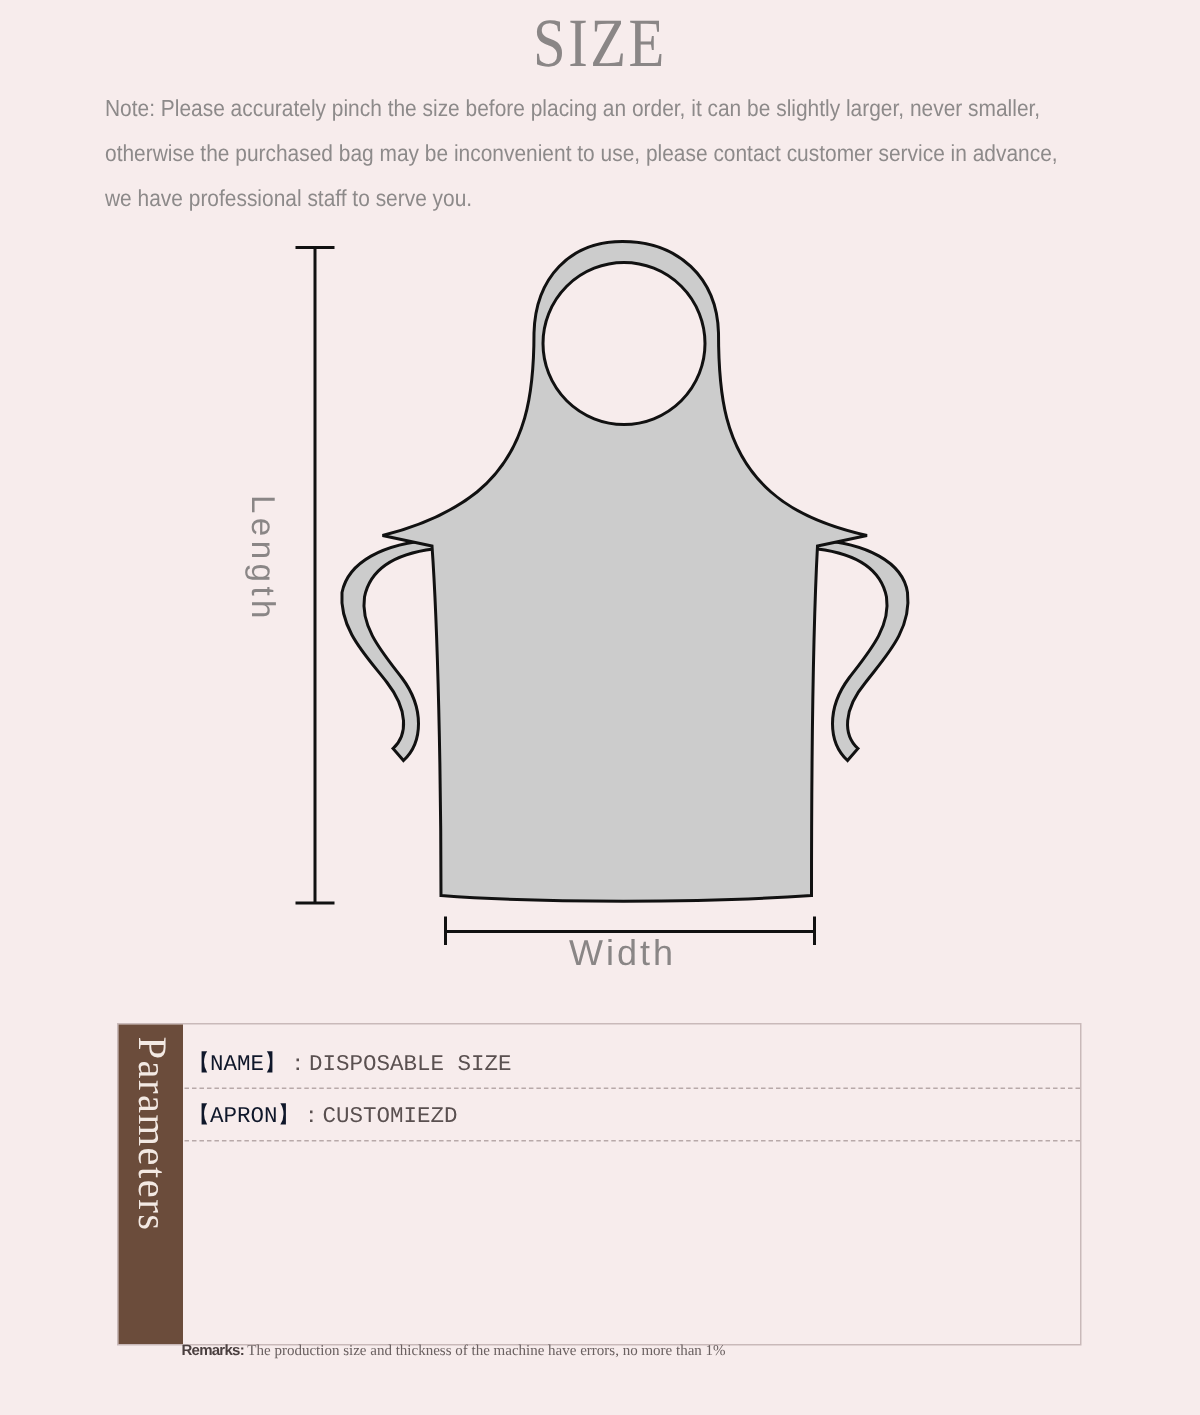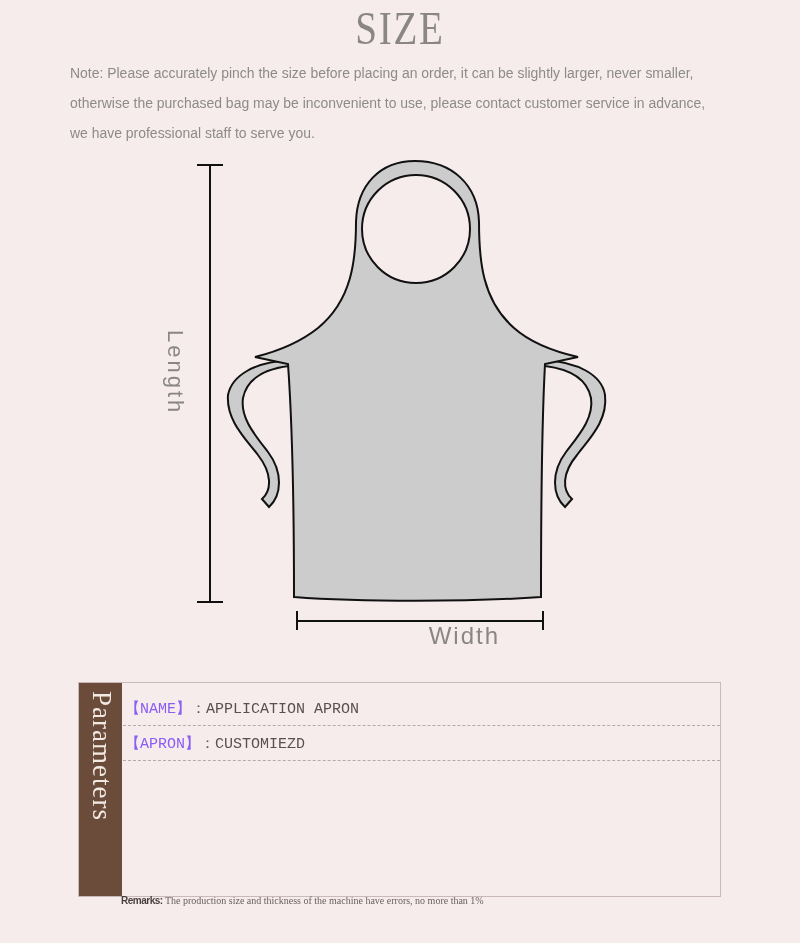--- a/index.html
+++ b/index.html
@@ -2,27 +2,27 @@
 <html><head>
 <meta charset="utf-8">
 <style>
   html,body{margin:0;padding:0;}
   body{width:800px;height:943px;background:#f7ecec;position:relative;overflow:hidden;font-family:"Liberation Sans",sans-serif;}
   .title{position:absolute;left:0;width:800px;top:2px;text-align:center;font-family:"Liberation Serif",serif;font-size:46px;color:#8a8686;letter-spacing:2px;transform:scaleX(0.85);}
   .note{position:absolute;left:70px;top:58px;width:700px;color:#8d8a8a;font-size:15.5px;line-height:30px;transform-origin:left top;transform:scaleX(0.9);white-space:nowrap;}
   .note div{height:30px;}
   .diagram{position:absolute;left:0;top:150px;}
   .len-label{position:absolute;left:153px;top:345px;width:50px;height:20px;color:#8a8686;font-size:22px;letter-spacing:3px;transform:rotate(90deg);transform-origin:center;text-align:center;white-space:nowrap;}
-  .width-label{position:absolute;left:330px;width:170px;top:622px;text-align:right;color:#8a8686;font-size:24px;letter-spacing:2px;}
+  .width-label{position:absolute;left:330px;width:170px;top:622px;text-align:center;color:#8a8686;font-size:24px;letter-spacing:2px;}
   .params{position:absolute;left:78px;top:682px;width:643px;height:215px;border:1px solid #c9b9b9;box-sizing:border-box;}
   .params-side{position:absolute;left:0;top:0;width:43px;height:100%;background:#6b4c3b;}
   .params-side span{position:absolute;left:50%;top:8px;transform-origin:left top;transform:rotate(90deg) translate(0,-50%);color:#f3e9e3;font-family:"Liberation Serif",serif;font-size:27px;white-space:nowrap;letter-spacing:1px;}
   .rows{position:absolute;left:44px;top:8px;right:0;}
   .row{height:34px;line-height:38px;border-bottom:1px dashed #b8a9a9;font-family:"Liberation Mono",monospace;font-size:15px;color:#5a5050;padding-left:2px;white-space:nowrap;}
-  .row .k{color:#8b5cf6;}
+  .row .k{color:#0f172a;}
   .remarks{position:absolute;left:42px;top:196px;font-family:"Liberation Serif",serif;font-size:10px;color:#6a6060;white-space:nowrap;margin-top:16px;}
   .remarks b{font-family:"Liberation Sans",sans-serif;font-weight:bold;color:#4a3f3f;letter-spacing:-0.5px;}
 </style>
 </head>
 <body>
 
 <div class="title">SIZE</div>
 
 <div class="note">
   <div>Note: Please accurately pinch the size before placing an order, it can be slightly larger, never smaller,</div>
@@ -54,17 +54,17 @@
 </svg>
 
 <div class="len-label">Length</div>
 <div class="width-label">Width</div>
 
 <div class="params">
   <div class="params-side">
     <span>Parameters</span>
   </div>
   <div class="rows">
-    <div class="row"><span class="k">【NAME】</span><span>：APPLICATION APRON</span></div>
+    <div class="row"><span class="k">【NAME】</span><span>：DISPOSABLE SIZE</span></div>
     <div class="row"><span class="k">【APRON】</span><span>：CUSTOMIEZD</span></div>
   </div>
   <div class="remarks"><b>Remarks:</b><span> The production size and thickness of the machine have errors, no more than 1%</span></div>
 </div>
 
 </body></html>

